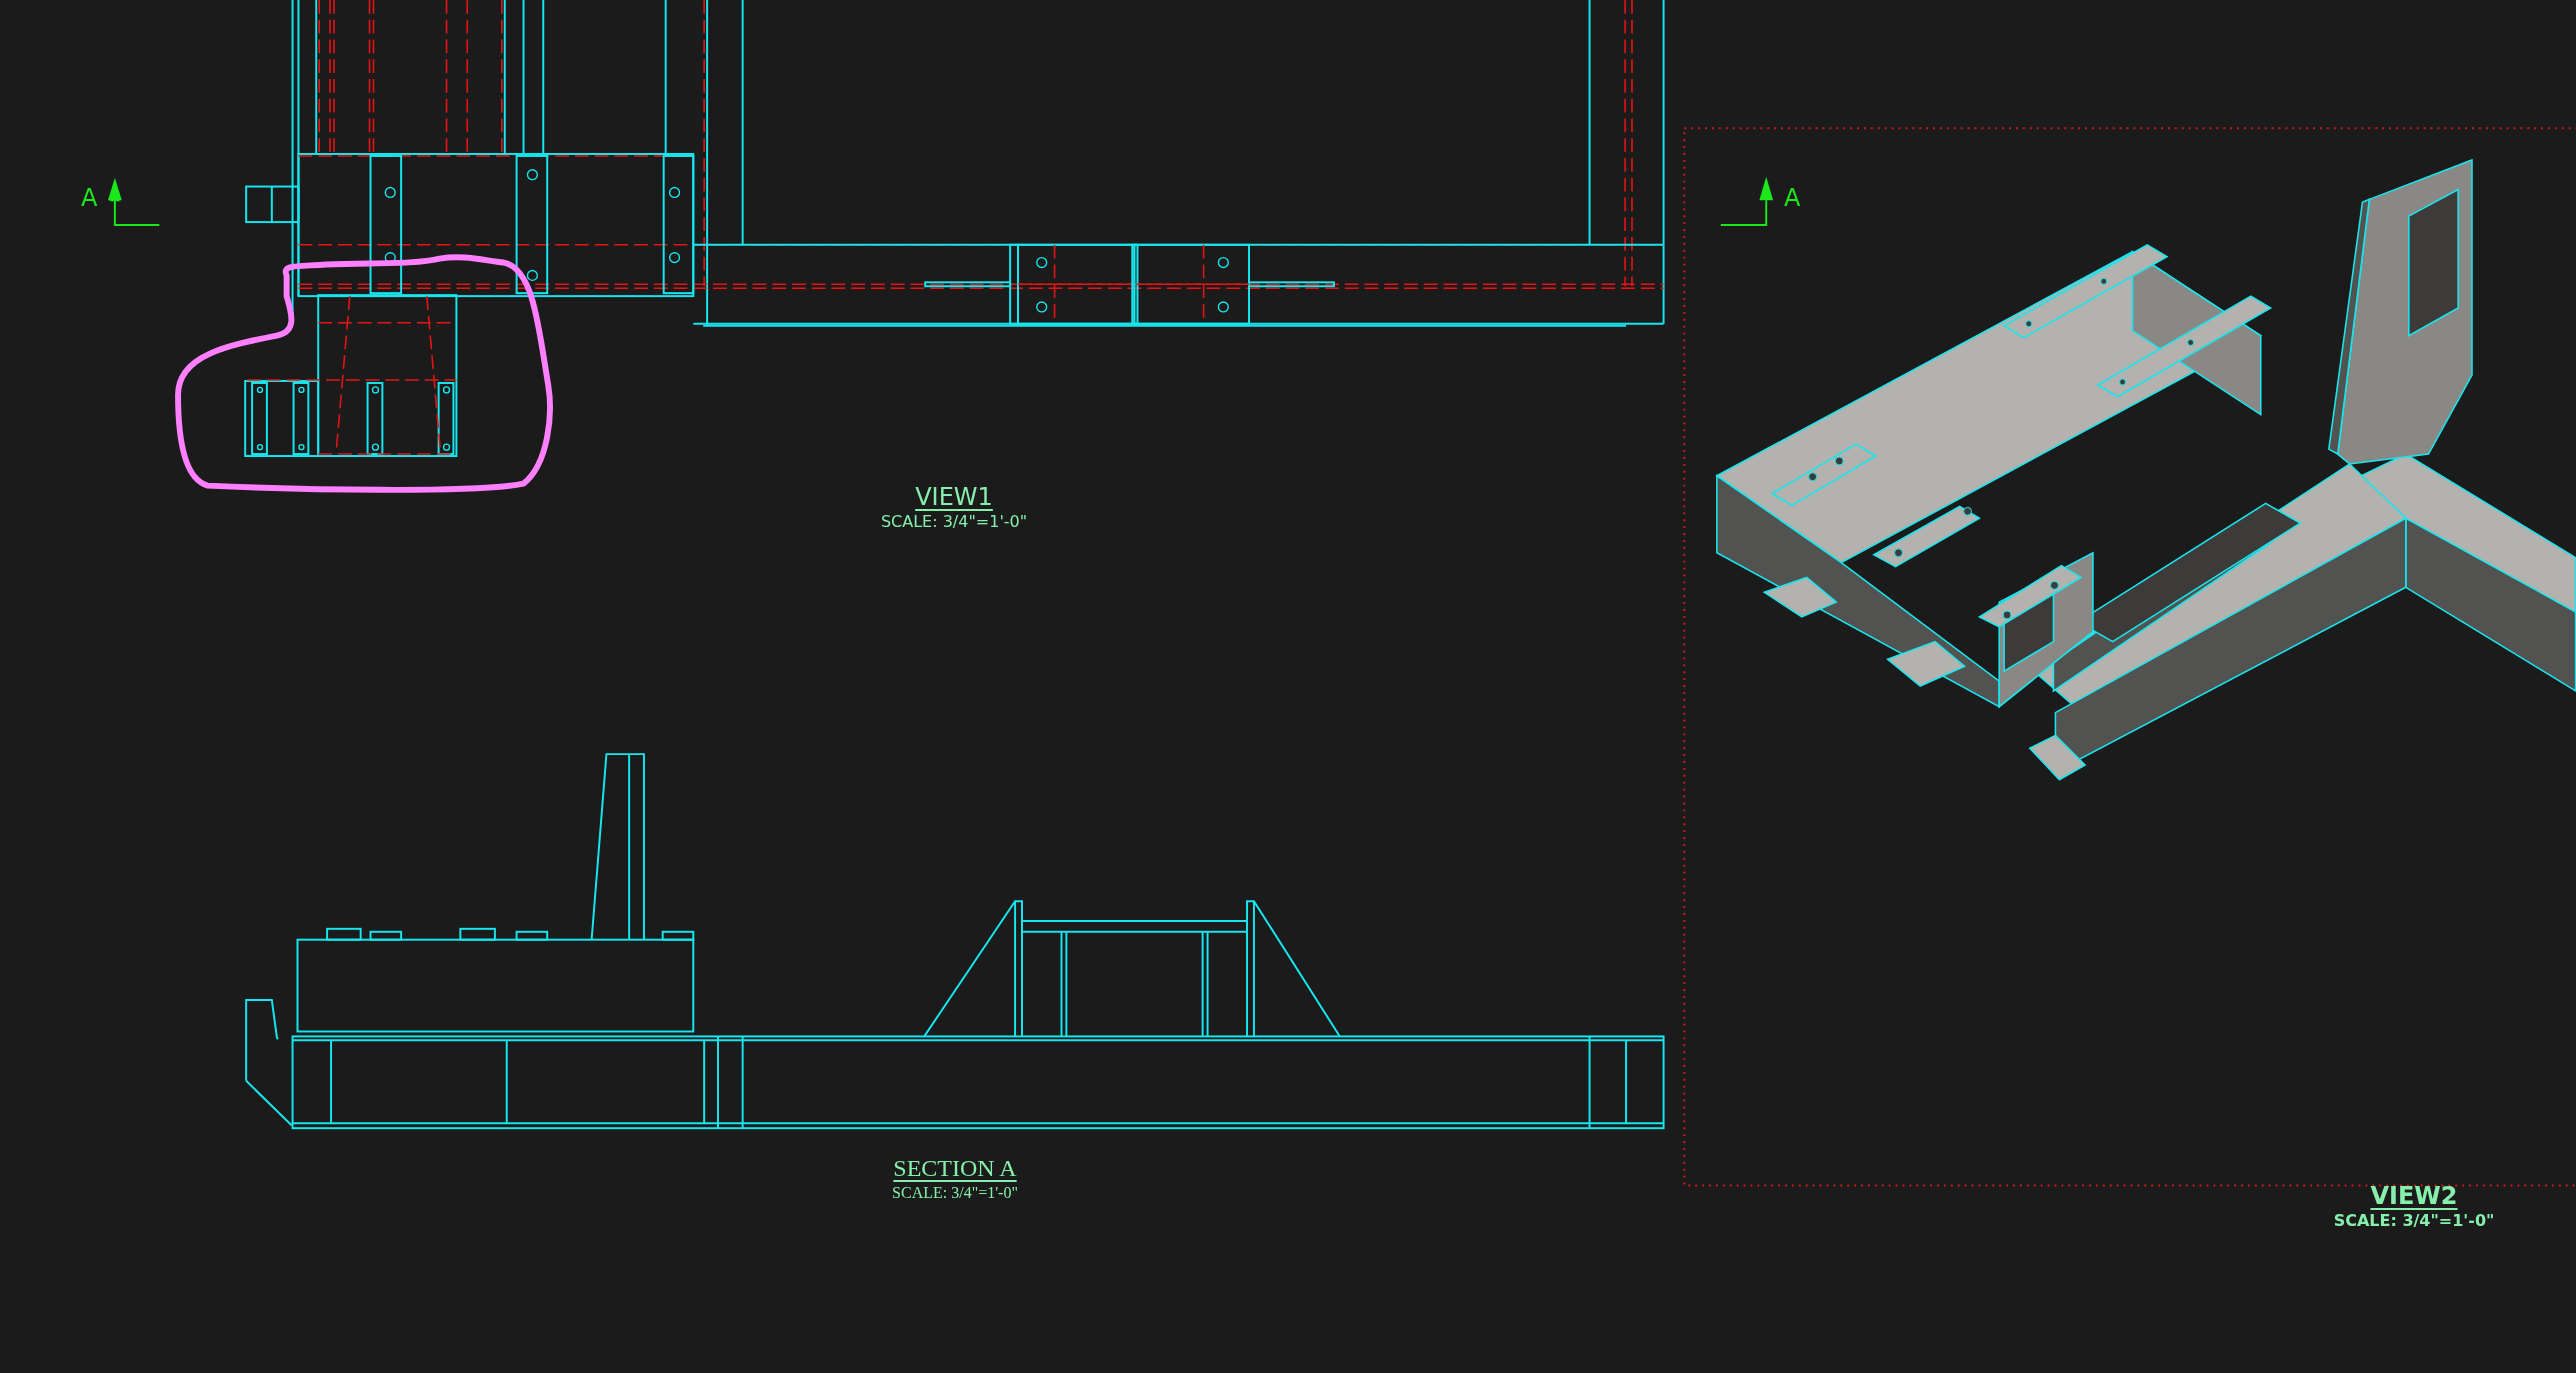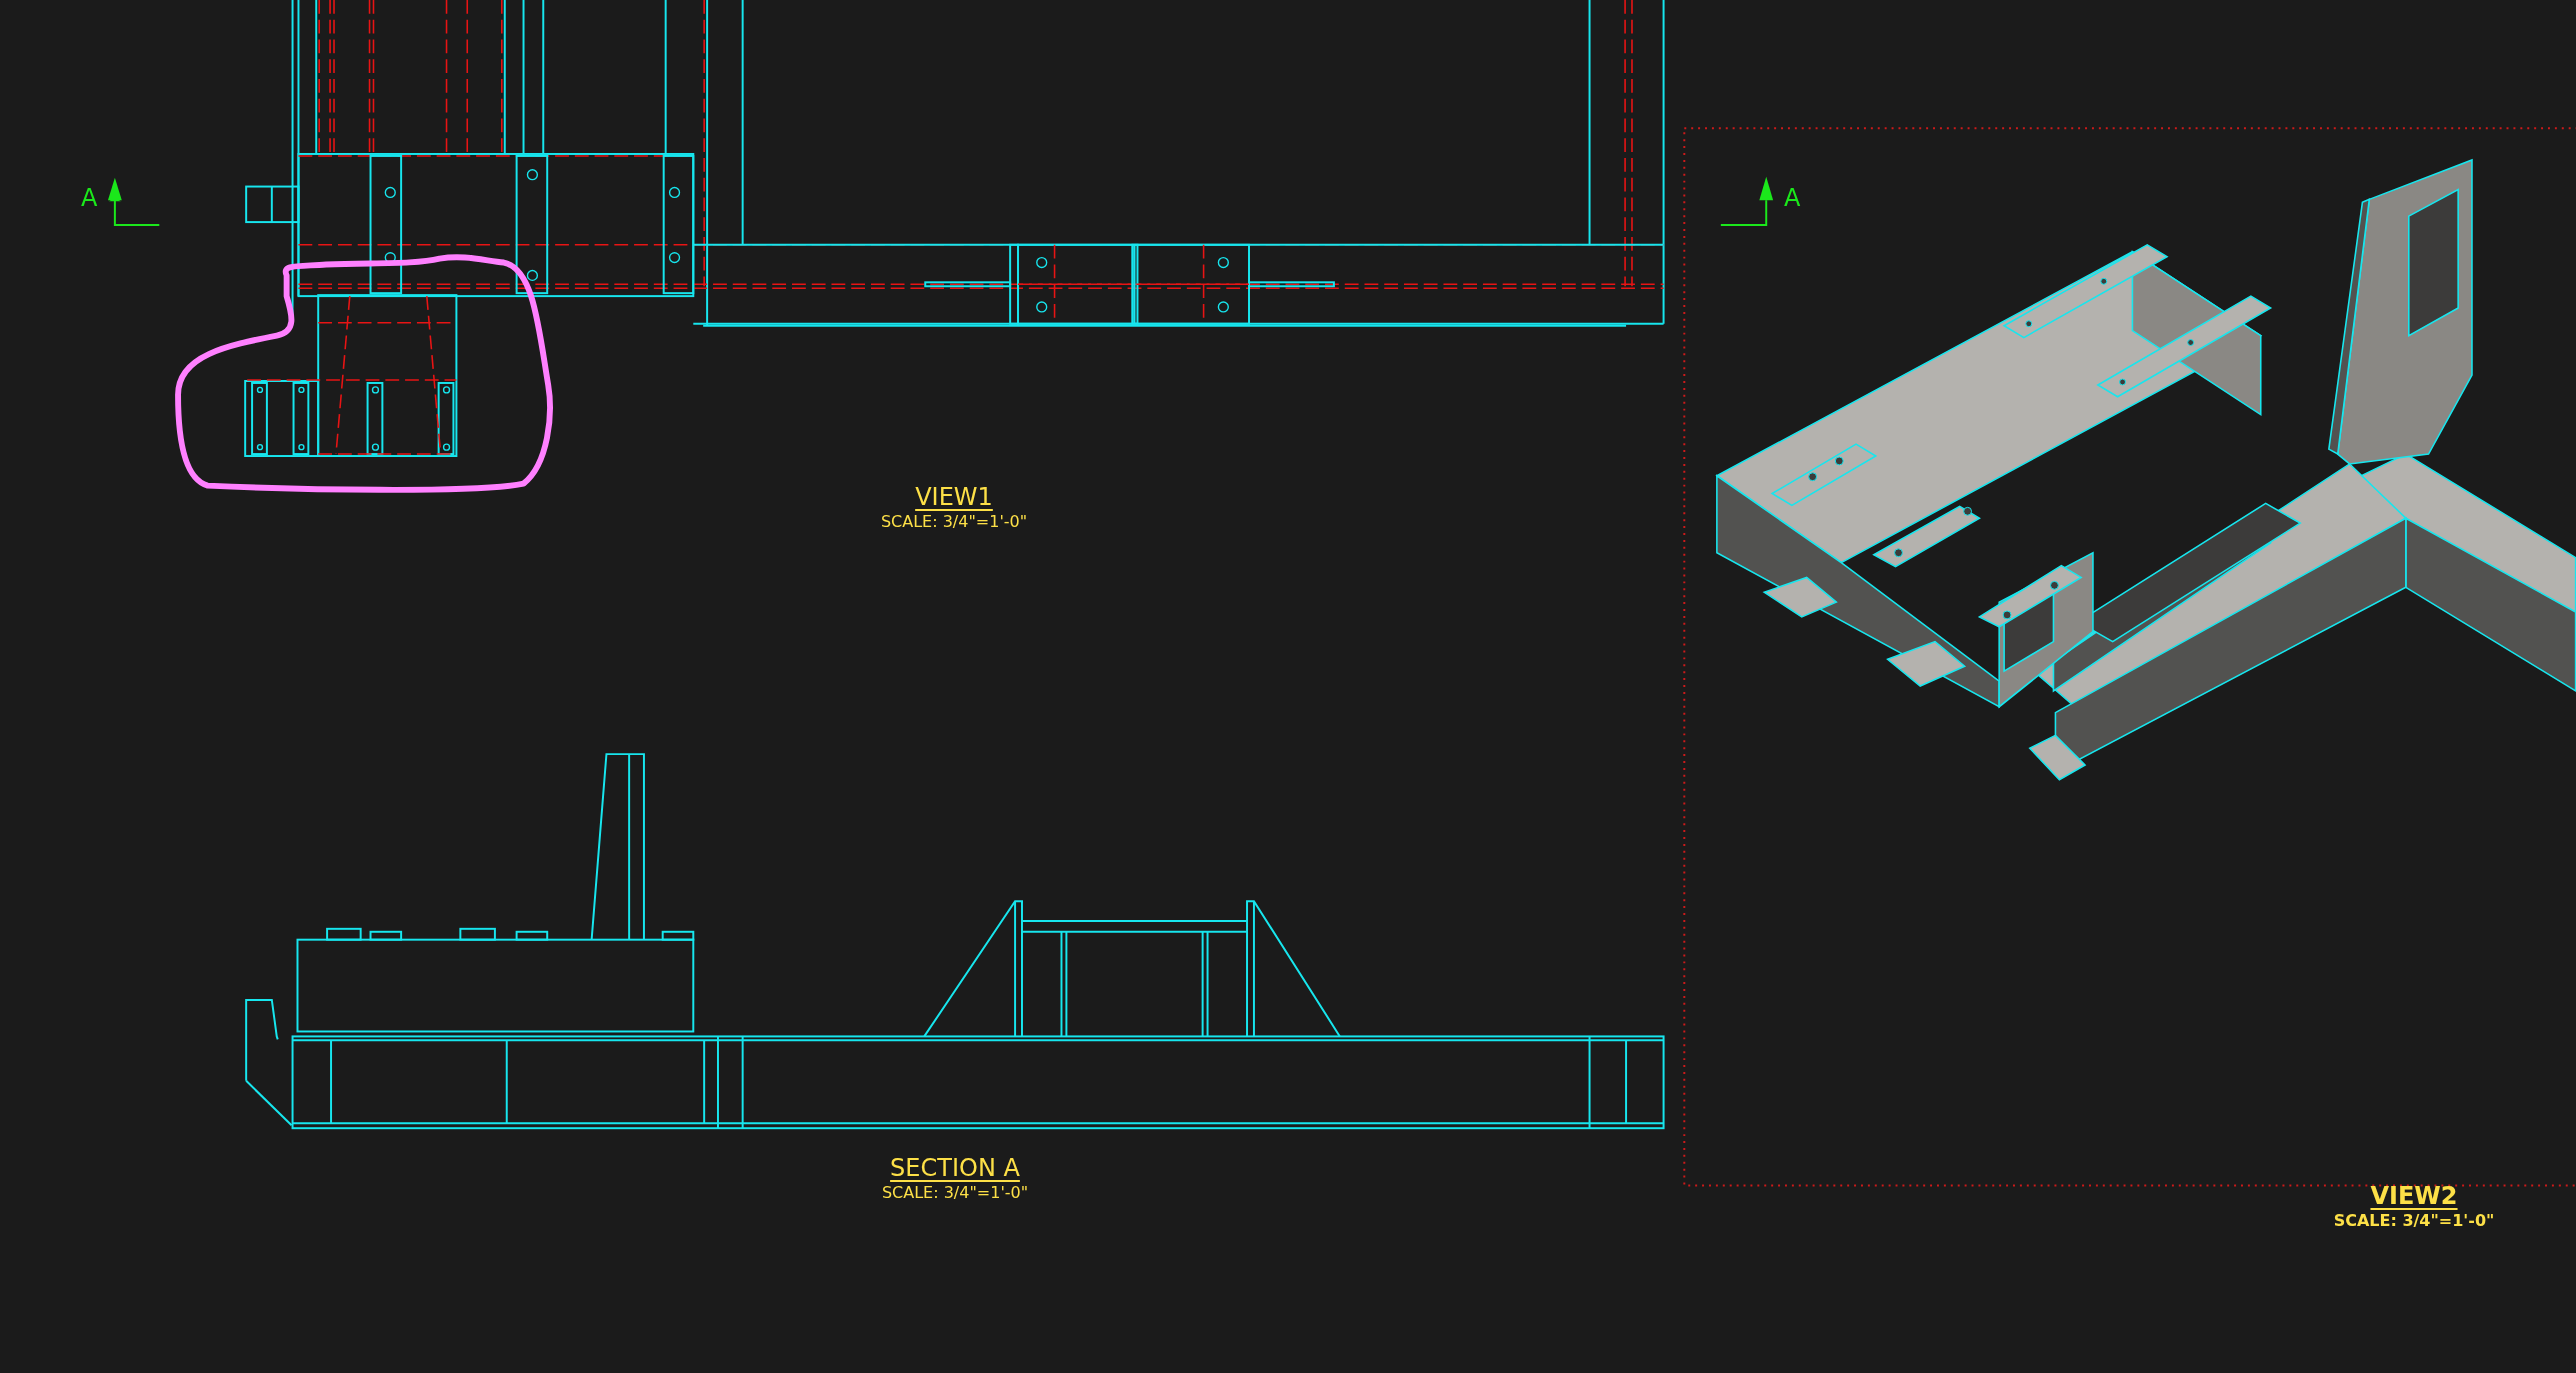--- a/index.html
+++ b/index.html
@@ -1,18 +1,18 @@
 <!DOCTYPE html>
 <html><head>
 <meta charset="utf-8">
 <style>
   html,body{margin:0;padding:0;background:#1b1b1b;}
   body{width:2576px;height:1373px;overflow:hidden;position:relative;font-family:"DejaVu Sans",sans-serif;}
   #canvas{position:absolute;left:0;top:0;width:2576px;height:1373px;}
-  .lbl{position:absolute;color:#fde047;text-align:center;transform:translateX(-50%);white-space:nowrap;}
+  .lbl{position:absolute;color:#86efac;text-align:center;transform:translateX(-50%);white-space:nowrap;}
   .lbl .title{font-size:24px;line-height:26px;text-decoration:underline;text-underline-offset:4px;text-decoration-thickness:2px;}
   .lbl .scale{font-size:16px;line-height:20px;margin-top:2px;}
   .marker{position:absolute;color:#1be81b;font-size:24px;font-family:"DejaVu Sans",sans-serif;}
 </style>
 </head>
 <body>
 
 <svg id="canvas" viewBox="0 0 2609 1391" xmlns="http://www.w3.org/2000/svg">
   <defs>
     <style>
@@ -201,21 +201,21 @@
   </g>
 </svg>
 
 <div class="marker" style="left:81px;top:184px;">A</div>
 <div class="marker" style="left:1784px;top:184px;">A</div>
 
 <div class="lbl" style="left:954px;top:484px;">
   <div class="title">VIEW1</div>
   <div class="scale">SCALE: 3/4"=1'-0"</div>
 </div>
-<div class="lbl" style="left:955px;top:1155px;">
+<div class="lbl" style="left:955px;top:1155px;font-family:Liberation Serif, serif;">
   <div class="title">SECTION A</div>
   <div class="scale">SCALE: 3/4"=1'-0"</div>
 </div>
 <div class="lbl" style="left:2414px;top:1183px;font-weight:bold;">
   <div class="title">VIEW2</div>
   <div class="scale">SCALE: 3/4"=1'-0"</div>
 </div>
 
 
 </body></html>

